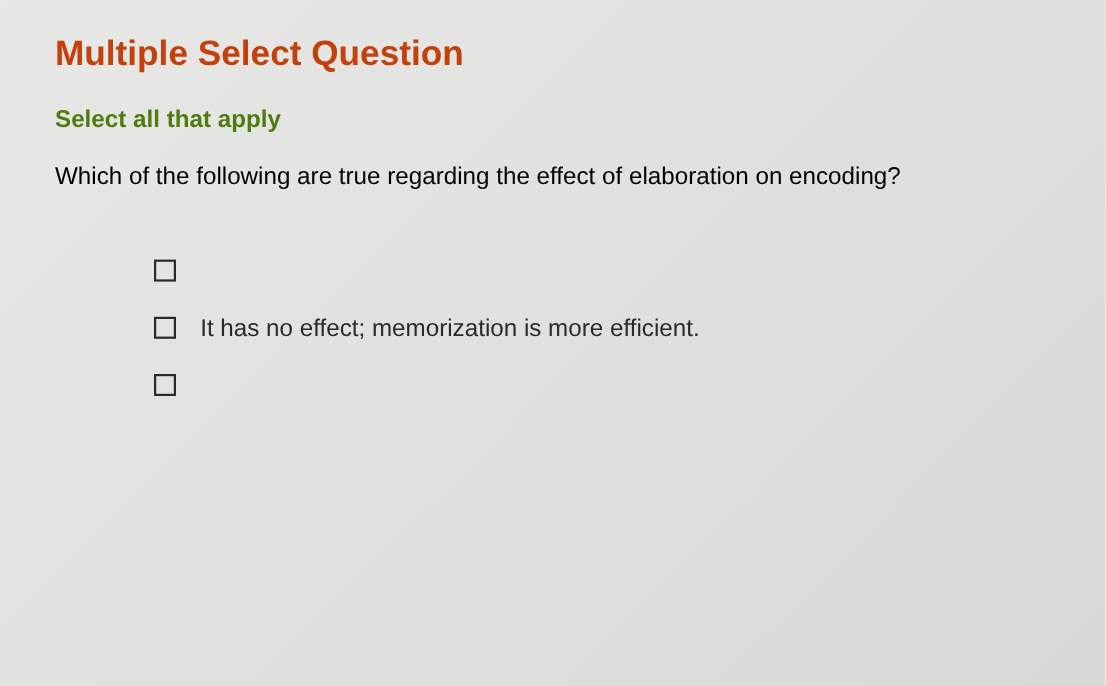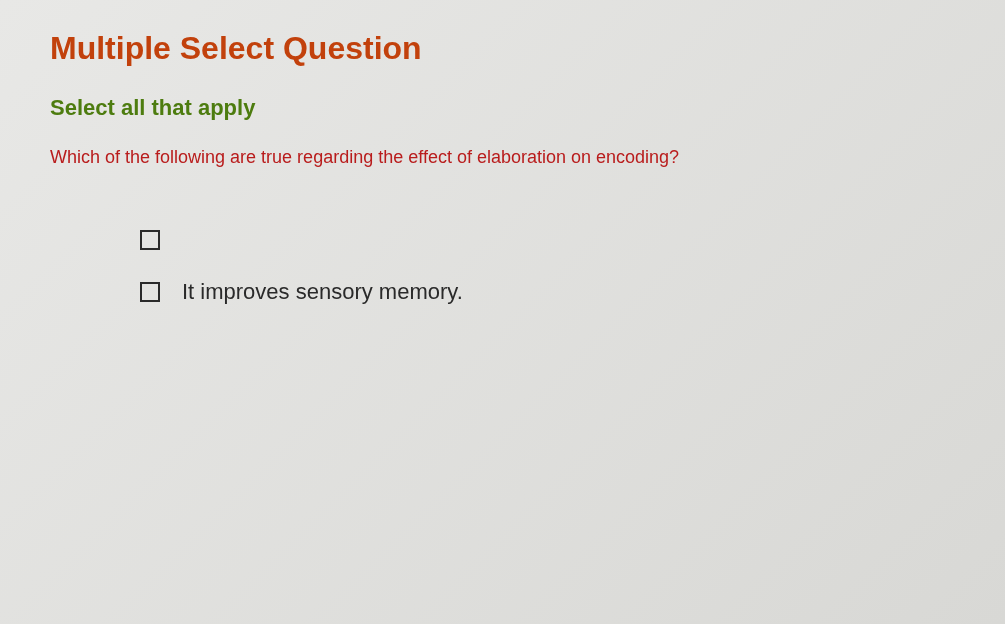--- a/index.html
+++ b/index.html
@@ -22,23 +22,23 @@
       margin-bottom: 28px;
       color: #c2410c;
     }
     .instruction {
       font-size: 22px;
       font-weight: 700;
       margin-bottom: 24px;
       color: #4d7c0f;
     }
     .question-text {
-      font-size: 18px;
+      font-size: 22px;
       font-weight: 400;
-      color: #b91c1c;
+      color: #000000;
       margin-bottom: 60px;
       line-height: 1.4;
     }
     .options {
       padding-left: 90px;
     }
     .option-row {
       display: flex;
       align-items: center;
       margin-bottom: 28px;
@@ -65,16 +65,19 @@
   <h1 class="question-title">Multiple Select Question</h1>
   <div class="instruction">Select all that apply</div>
   <div class="question-text">Which of the following are true regarding the effect of elaboration on encoding?</div>
 
   <div class="options">
     <div class="option-row">
       <div class="checkbox"></div>
     </div>
     <div class="option-row">
       <div class="checkbox"></div>
-      <span class="option-label">It improves sensory memory.</span>
+      <span class="option-label">It has no effect; memorization is more efficient.</span>
+    </div>
+    <div class="option-row">
+      <div class="checkbox"></div>
     </div>
   </div>
 </div>
 
 </body></html>

